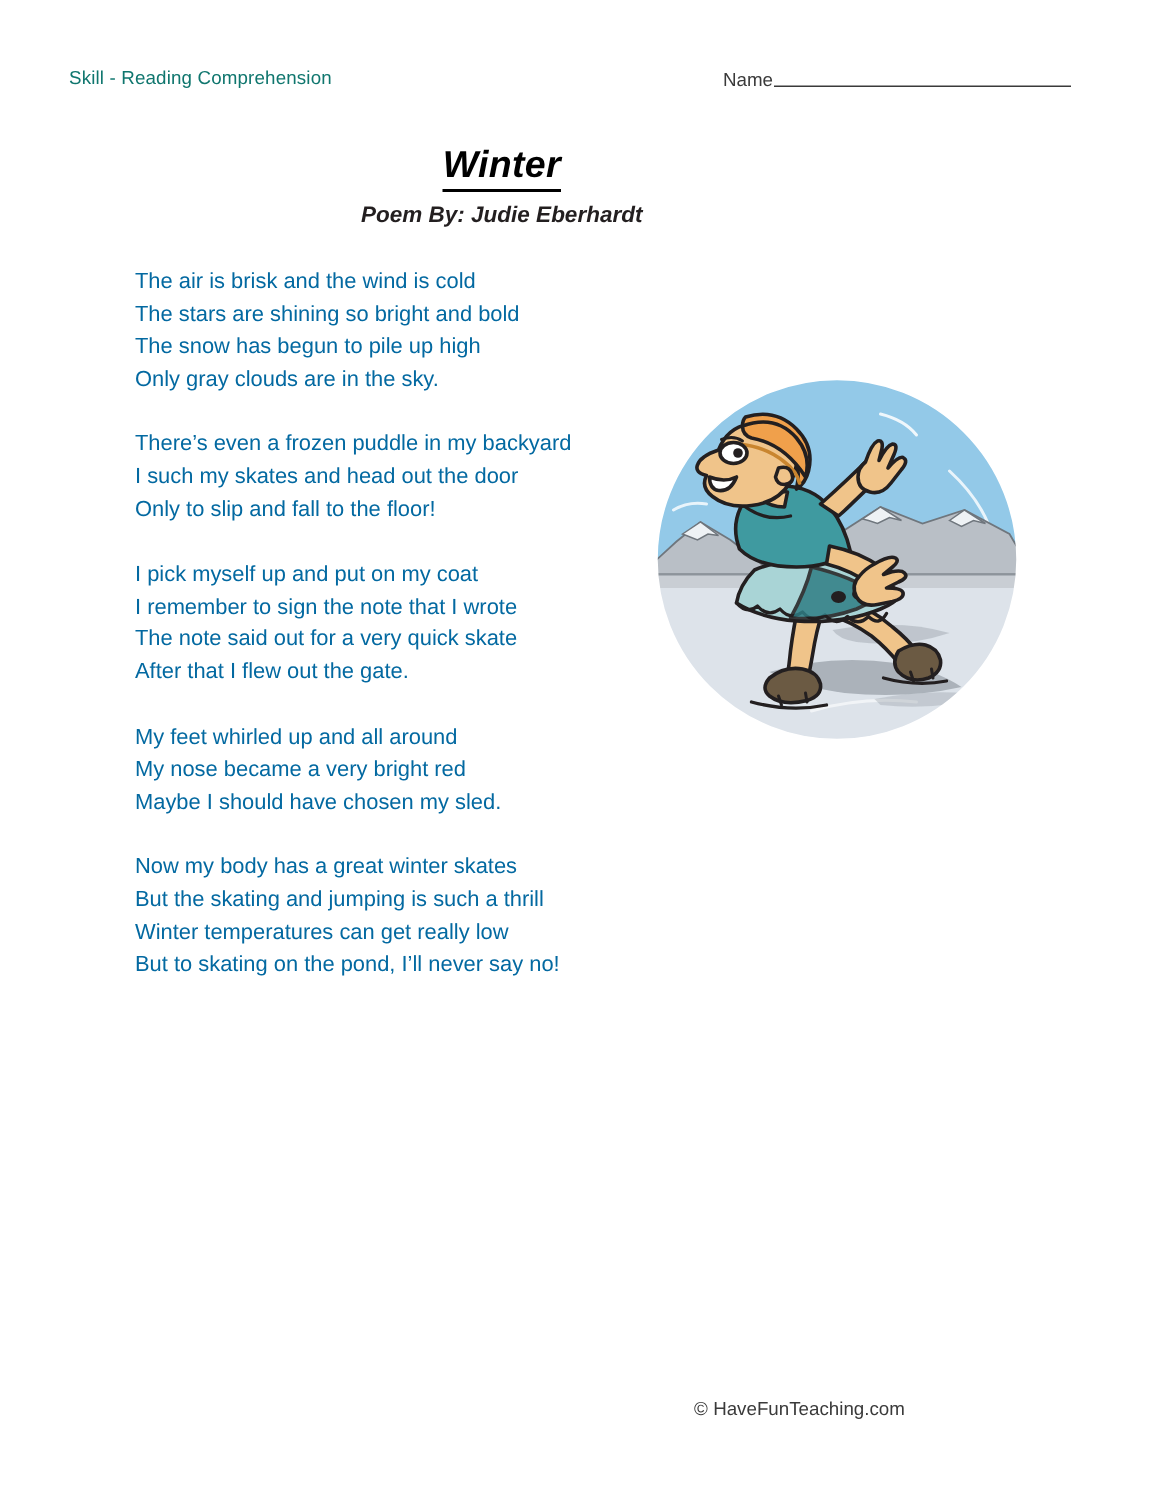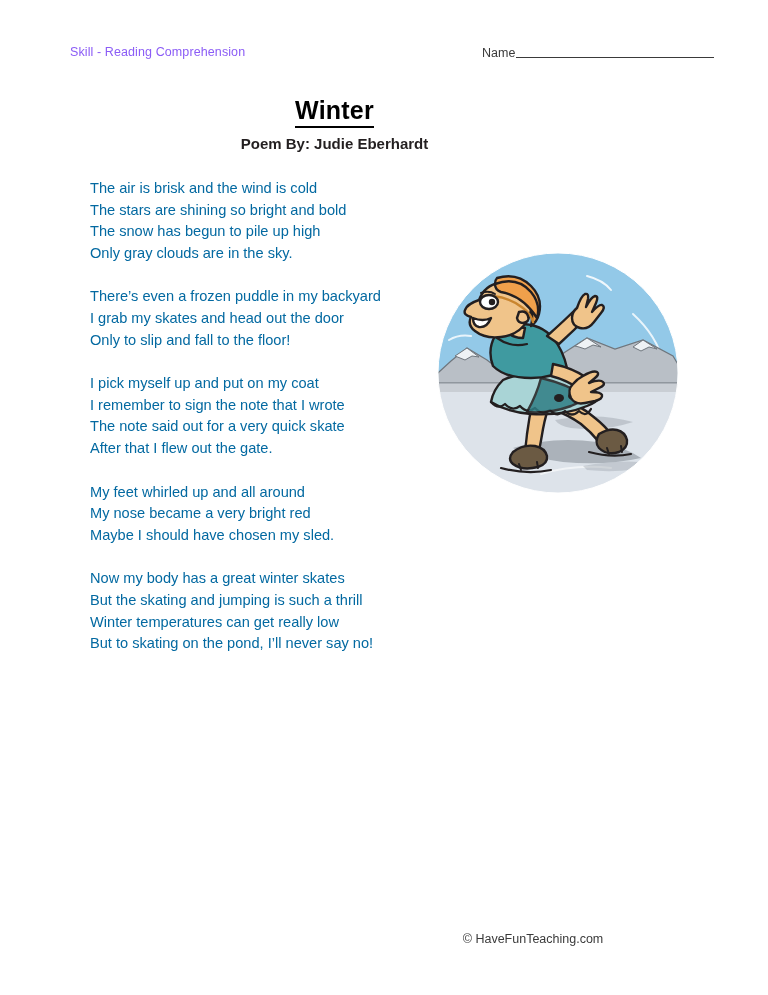--- a/index.html
+++ b/index.html
@@ -18,24 +18,23 @@
     background: #ffffff;
     overflow: hidden;
   }
 
   
   .header-skill {
     position: absolute;
     left: 46px;
     top: 45px;
     font-size: 12.5px;
-    color: #8b5cf6;
+    color: #0f766e;
     letter-spacing: 0.1px;
     white-space: nowrap;
-    margin-left: 24px;
   }
   .header-name {
     position: absolute;
     left: 482px;
     top: 45px;
     font-size: 12.5px;
     color: #3a3a3a;
     white-space: nowrap;
     display: flex;
     align-items: flex-end;
@@ -50,20 +49,21 @@
     height: 12px;
   }
 
   
   .title-block {
     position: absolute;
     left: 0;
     top: 96px;
     width: 669px;
     text-align: center;
+    font-style: italic;
   }
   .poem-title {
     font-size: 25px;
     font-weight: bold;
     color: #000000;
     letter-spacing: 0.2px;
     display: inline-block;
     border-bottom: 2.2px solid #000000;
     padding-bottom: 1px;
     line-height: 1.15;
@@ -141,21 +141,21 @@
 
     <div class="stanza">
       <div class="poem-line">The air is brisk and the wind is cold</div>
       <div class="poem-line">The stars are shining so bright and bold</div>
       <div class="poem-line">The snow has begun to pile up high</div>
       <div class="poem-line">Only gray clouds are in the sky.</div>
     </div>
 
     <div class="stanza">
       <div class="poem-line">There’s even a frozen puddle in my backyard</div>
-      <div class="poem-line">I grab my skates and head out the door</div>
+      <div class="poem-line">I such my skates and head out the door</div>
       <div class="poem-line">Only to slip and fall to the floor!</div>
     </div>
 
     <div class="stanza">
       <div class="poem-line">I pick myself up and put on my coat</div>
       <div class="poem-line">I remember to sign the note that I wrote</div>
       <div class="poem-line">The note said out for a very quick skate</div>
       <div class="poem-line">After that I flew out the gate.</div>
     </div>
 

